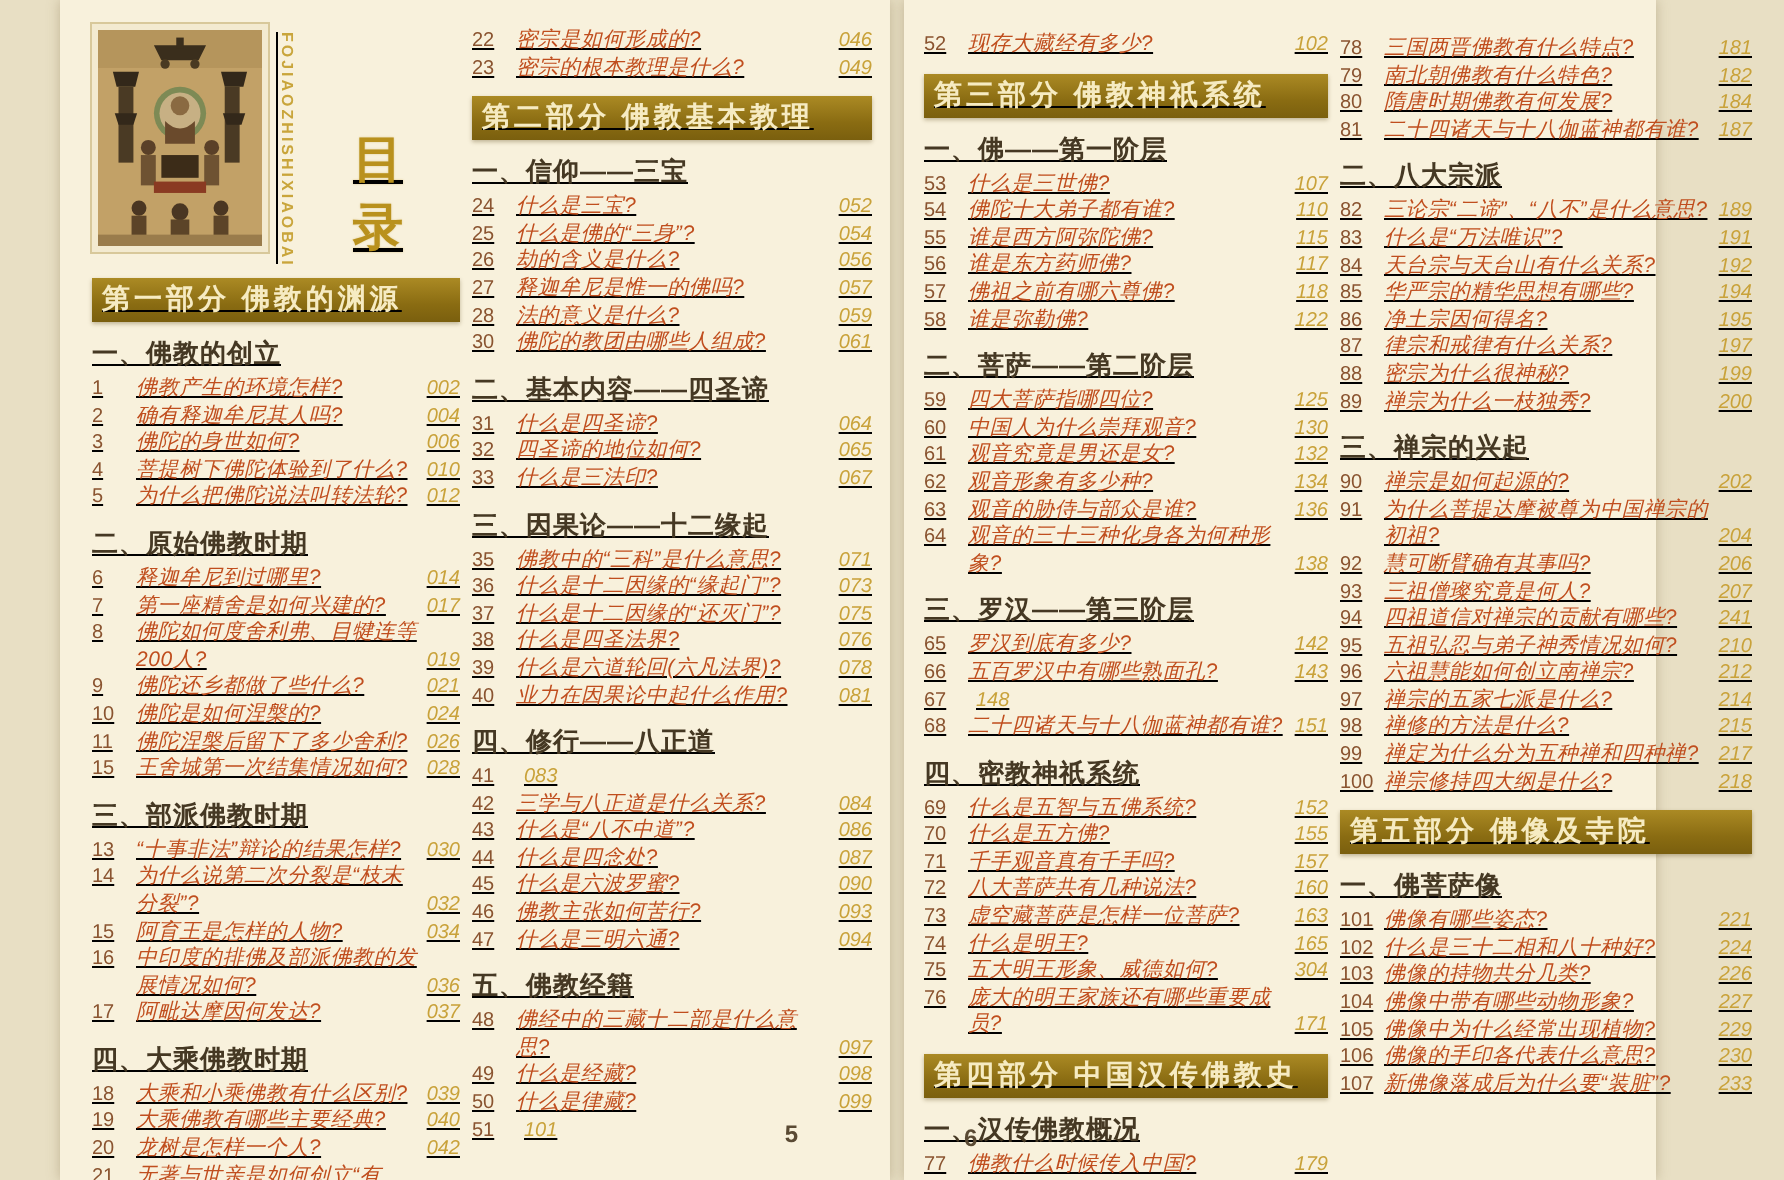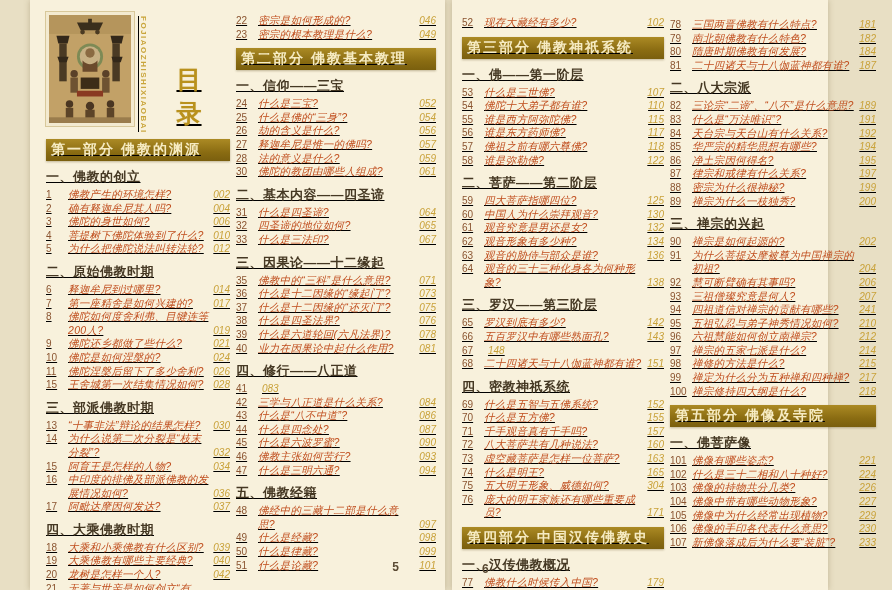--- a/index.html
+++ b/index.html
@@ -372,21 +372,20 @@
         <span class="q">什么是经藏?</span>
         <span class="pg">098</span>
       </div>
       <div class="item">
         <span class="num">50</span>
         <span class="q">什么是律藏?</span>
         <span class="pg">099</span>
       </div>
       <div class="item">
         <span class="num">51</span>
-        <span class="q">什么是论藏?</span>
         <span class="pg">101</span>
       </div>
     </div>
   <div class="footer-num fn-left">5</div>
 </div>
 
 <div class="page page-right">
   <div class="col col-r1">
       <div class="item">
         <span class="num">52</span>

